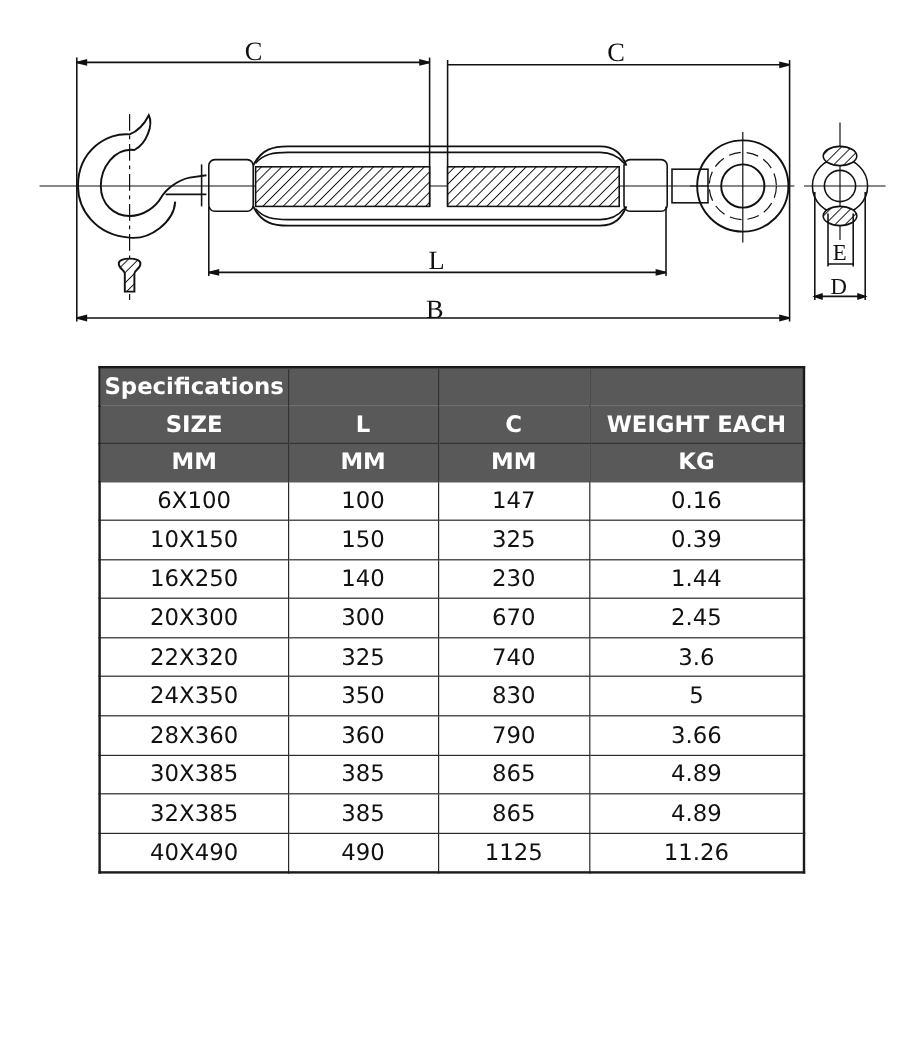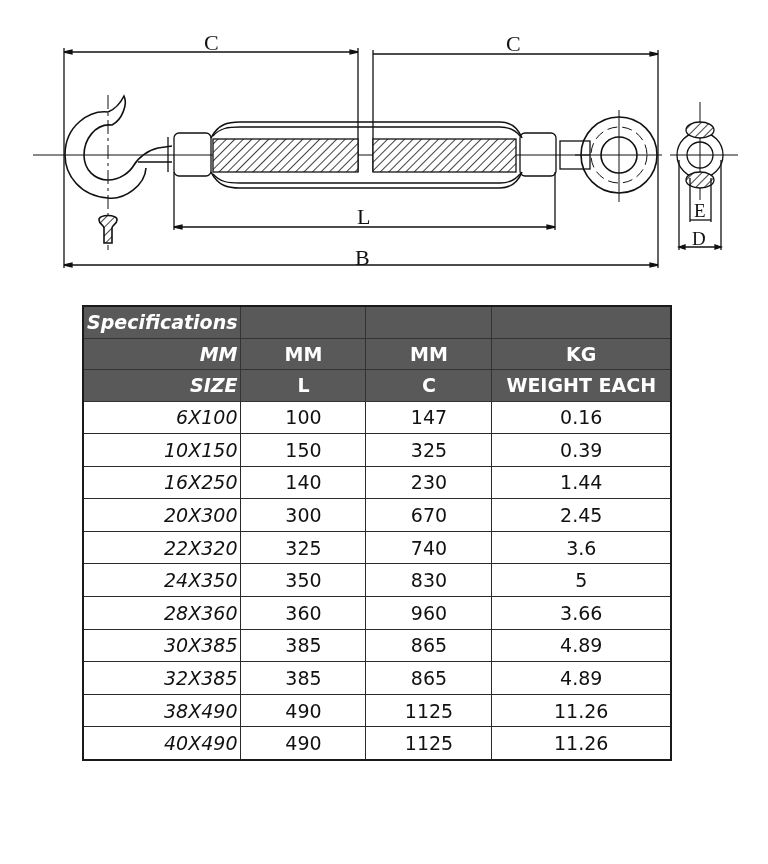--- a/index.html
+++ b/index.html
@@ -2,21 +2,21 @@
 <html><head>
 <meta charset="utf-8">
 <style>
   html, body { margin:0; padding:0; background:#ffffff; }
   body { width:768px; height:864px; position:relative; overflow:hidden; font-family:"Liberation Sans", sans-serif; }
   #drawing { position:absolute; left:0; top:0; width:768px; height:290px; }
   .dimlabel { font-family:"Liberation Serif", serif; font-size:22px; fill:#111; }
   #spec-table { position:absolute; left:82px; top:305px; border-collapse:collapse; border:2px solid #1a1a1a; font-family:"DejaVu Sans", sans-serif; font-size:19px; color:#111; table-layout:fixed; }
   #spec-table td { border:1px solid #2a2a2a; padding:0 3px; height:31.6px; line-height:30px; white-space:nowrap; overflow:hidden; }
   #spec-table tr.hdr td { background:#595959; color:#ffffff; font-weight:bold; height:30.5px; border-color:#333; }
-  #spec-table td.c0 { text-align:right;font-style:italic; }
+  #spec-table td.c0 { text-align:center; }
   #spec-table td.cx { text-align:center; }
   col.w0 { width:150px; } col.w1 { width:125px; } col.w2 { width:126px; } col.w3 { width:179px; }
 </style>
 </head>
 <body>
 
 <svg id="drawing" viewBox="0 0 768 290" xmlns="http://www.w3.org/2000/svg">
   <defs>
     <pattern id="hatch" patternUnits="userSpaceOnUse" width="6" height="6" patternTransform="rotate(45)">
       <rect width="6" height="6" fill="#fff"></rect>
@@ -116,30 +116,30 @@
       <col class="w3">
     </colgroup>
   <tbody id="tbody">
     <tr class="hdr">
       <td class="c0">Specifications</td>
       <td></td>
         <td></td>
         <td></td>
     </tr>
     <tr class="hdr">
+      <td class="c0">SIZE</td>
+      <td class="cx">L</td>
+      <td class="cx">C</td>
+      <td class="cx">WEIGHT EACH</td>
+    </tr>
+    <tr class="hdr">
       <td class="c0">MM</td>
       <td class="cx">MM</td>
       <td class="cx">MM</td>
       <td class="cx">KG</td>
-    </tr>
-    <tr class="hdr">
-      <td class="c0">SIZE</td>
-      <td class="cx">L</td>
-      <td class="cx">C</td>
-      <td class="cx">WEIGHT EACH</td>
     </tr>
   <tr>
         <td class="c0">6X100</td>
         <td class="cx">100</td>
         <td class="cx">147</td>
         <td class="cx">0.16</td>
       </tr>
       <tr>
         <td class="c0">10X150</td>
         <td class="cx">150</td>
@@ -166,41 +166,35 @@
       </tr>
       <tr>
         <td class="c0">24X350</td>
         <td class="cx">350</td>
         <td class="cx">830</td>
         <td class="cx">5</td>
       </tr>
       <tr>
         <td class="c0">28X360</td>
         <td class="cx">360</td>
-        <td class="cx">960</td>
+        <td class="cx">790</td>
         <td class="cx">3.66</td>
       </tr>
       <tr>
         <td class="c0">30X385</td>
         <td class="cx">385</td>
         <td class="cx">865</td>
         <td class="cx">4.89</td>
       </tr>
       <tr>
         <td class="c0">32X385</td>
         <td class="cx">385</td>
         <td class="cx">865</td>
         <td class="cx">4.89</td>
       </tr>
       <tr>
-        <td class="c0">38X490</td>
-        <td class="cx">490</td>
-        <td class="cx">1125</td>
-        <td class="cx">11.26</td>
-      </tr>
-      <tr>
         <td class="c0">40X490</td>
         <td class="cx">490</td>
         <td class="cx">1125</td>
         <td class="cx">11.26</td>
       </tr>
     </tbody>
 </table>
 
 </body></html>

